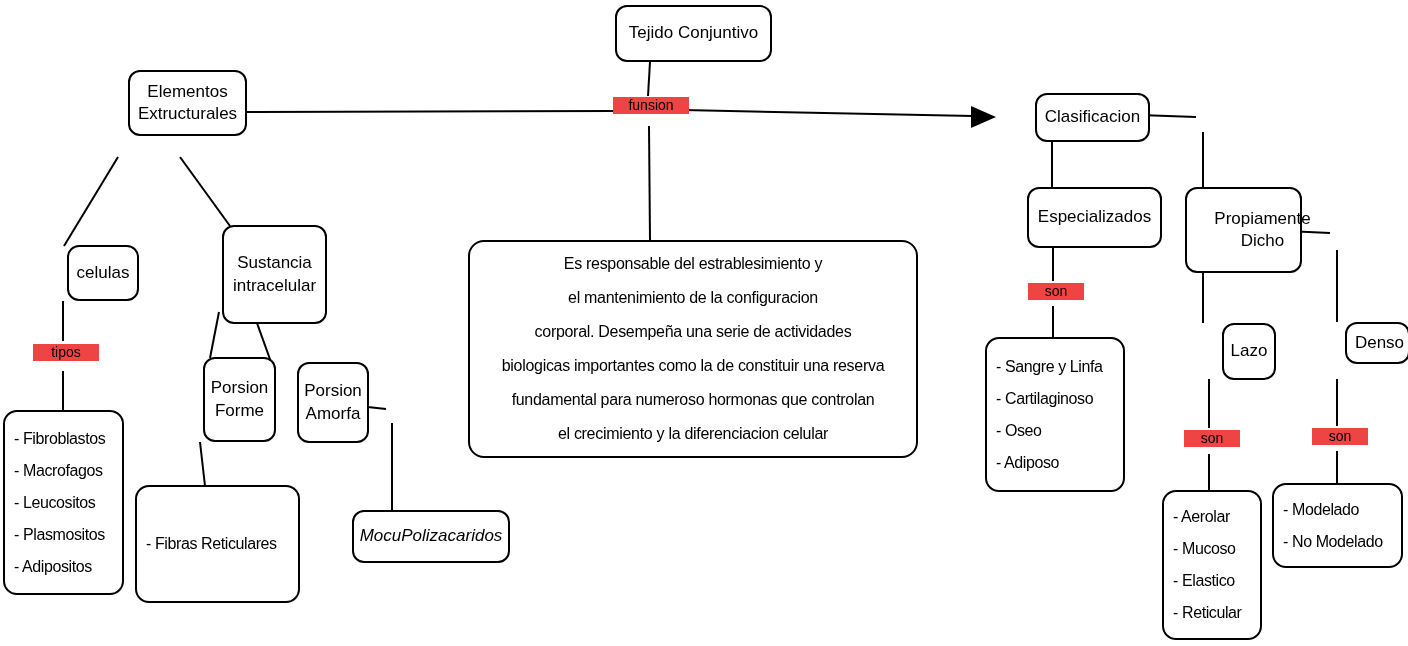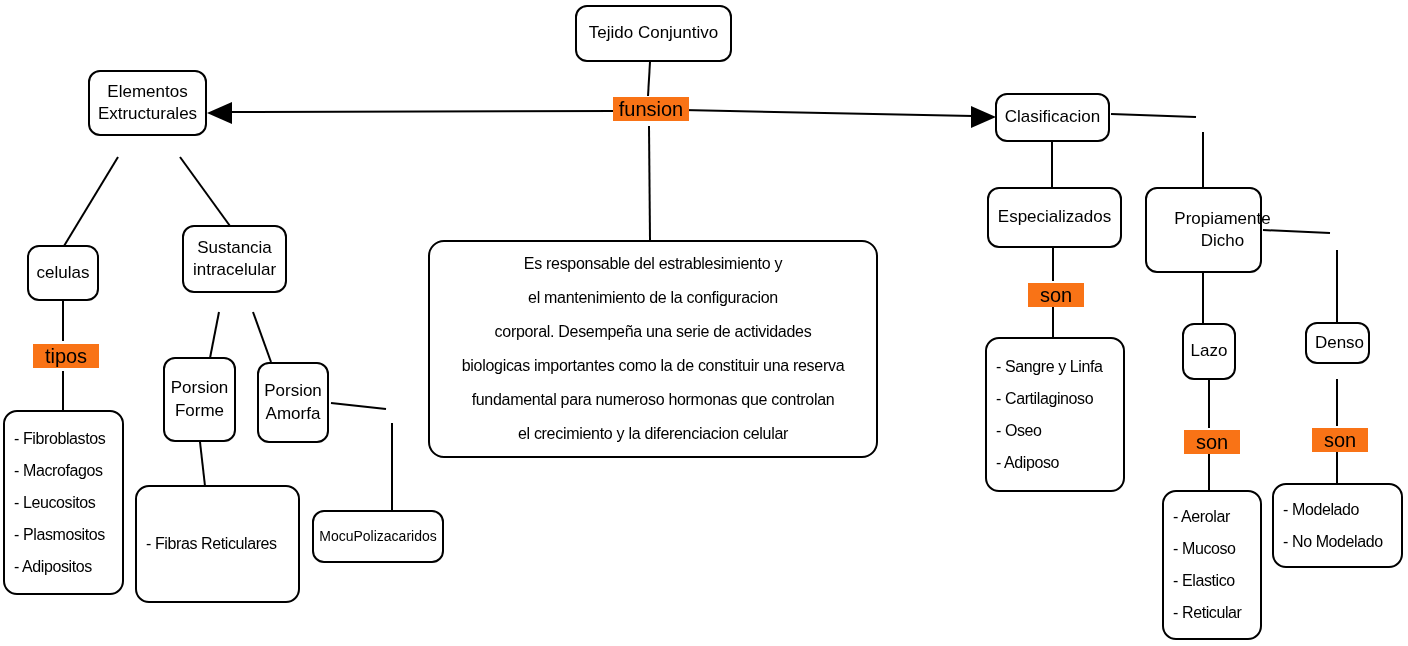--- a/index.html
+++ b/index.html
@@ -27,20 +27,21 @@
     border: 2px solid #000000;
     border-radius: 12px;
     display: flex;
     align-items: center;
     justify-content: center;
     text-align: center;
     white-space: pre-line;
     font-size: 17px;
     line-height: 1.3;
     padding: 2px 4px;
+    margin-left: 40px;
   }
   .listbox {
     position: absolute;
     box-sizing: border-box;
     background: #ffffff;
     border: 2px solid #000000;
     border-radius: 14px;
     display: flex;
     flex-direction: column;
     justify-content: center;
@@ -49,23 +50,23 @@
     font-size: 16px;
     letter-spacing: -0.4px;
     padding: 6px 4px 6px 9px;
   }
   .listbox .li {
     line-height: 2.0;
     white-space: nowrap;
   }
   .edge-label {
     position: absolute;
-    background: #f97316;
+    background: #ef4444;
     text-align: center;
-    font-size: 20px;
+    font-size: 14px;
     line-height: 1.2;
     padding: 0 3px;
   }
   .descbox {
     font-size: 16px;
     line-height: 34px;
     letter-spacing: -0.3px;
     border-radius: 16px;
   }
 </style>
@@ -123,36 +124,36 @@
 
 <div class="node" style="left:1145px; top:187px; width:117px; height:86px;padding-left:42px;">
   <span>Propiamente
 Dicho</span>
 </div>
 
 <div class="node" style="left:27px; top:245px; width:72px; height:56px;">
   <span>celulas</span>
 </div>
 
-<div class="node" style="left:182px; top:225px; width:105px; height:68px;">
+<div class="node" style="left:182px; top:225px; width:105px; height:99px;">
   <span>Sustancia
 intracelular</span>
 </div>
 
 <div class="node" style="left:163px; top:357px; width:73px; height:85px;">
   <span>Porsion
 Forme</span>
 </div>
 
 <div class="node" style="left:257px; top:362px; width:72px; height:81px;">
   <span>Porsion
 Amorfa</span>
 </div>
 
-<div class="node" style="left:312px; top:510px; width:132px; height:53px; font-size:14px;">
+<div class="node" style="left:312px; top:510px; width:158px; height:53px; font-size:17px;font-style:italic;">
   <span>MocuPolizacaridos</span>
 </div>
 
 <div class="node" style="left:1182px; top:323px; width:54px; height:57px;">
   <span>Lazo</span>
 </div>
 
 <div class="node" style="left:1305px; top:322px; width:65px; height:42px;padding-left:8px;">
   <span>Denso</span>
 </div>

